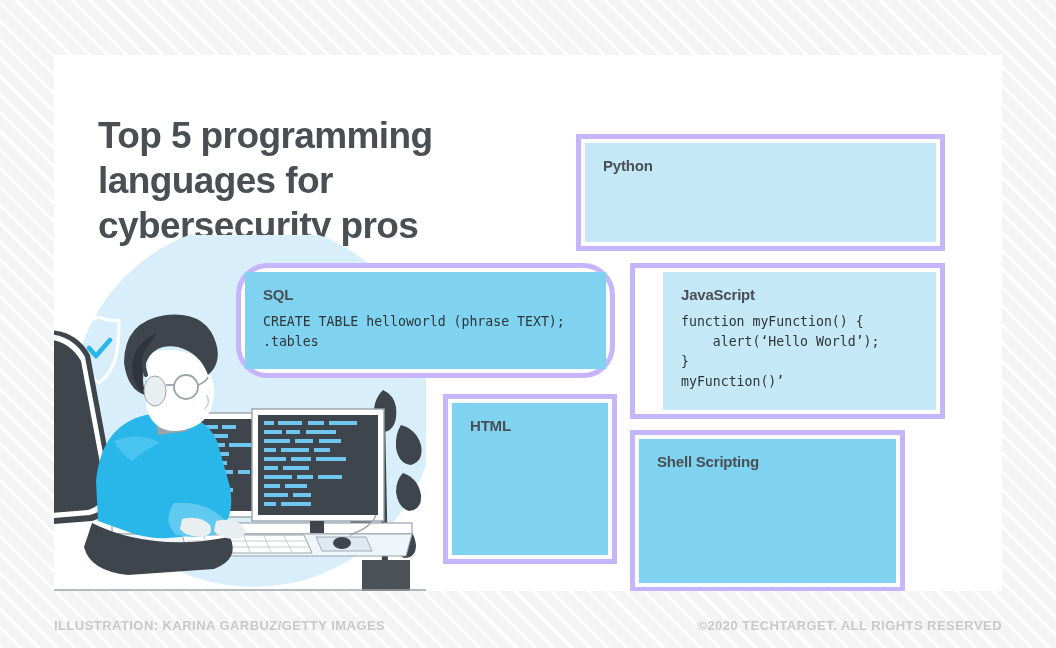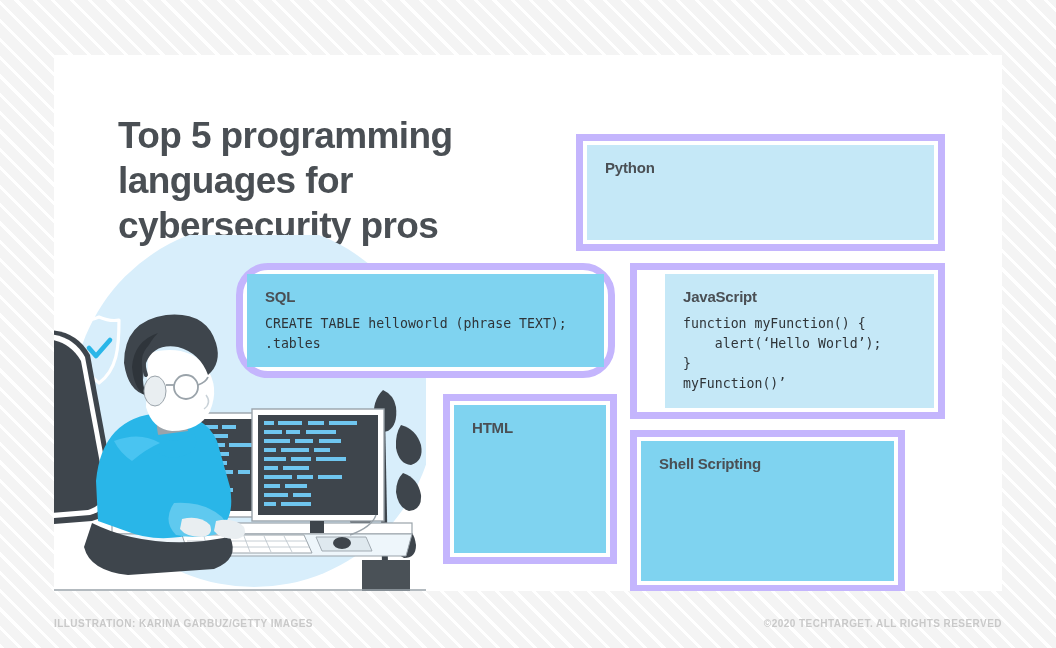--- a/index.html
+++ b/index.html
@@ -30,36 +30,36 @@
     top: 55px;
     width: 948px;
     height: 536px;
     background: #ffffff;
     overflow: hidden;
   }
 
   
   #headline {
     position: absolute;
-    left: 64px;
+    left: 44px;
     top: 33px;
     width: 430px;
     font-size: 37px;
     font-weight: bold;
     line-height: 45px;
     letter-spacing: -0.6px;
     color: #4a4f54;
     white-space: pre-line;
   }
 
   
   .codebox {
     position: absolute;
     box-sizing: border-box;
-    border: 7px solid #c4b5fd;
+    border: 5px solid #c4b5fd;
     background: #ffffff;
     padding: 4px;
   }
   .codebox .inner {
     width: 100%;
     height: 100%;
     box-sizing: border-box;
     padding: 14px 18px 14px 18px;
   }
   .codebox.light .inner { background: #c5e8f7; }
@@ -93,21 +93,21 @@
     position: absolute;
     left: 0px;
     top: 180px;
     width: 372px;
     height: 356px;
   }
 
   
   .footer-text {
     position: absolute;
-    font-size: 10px;
+    font-size: 13px;
     font-weight: bold;
     letter-spacing: 0.45px;
     color: #c9c9c9;
     white-space: nowrap;
   }
   #credit-left  { left: 54px;  top: 618px; }
   #credit-right { right: 54px; top: 618px; }
 </style>
 </head>
 <body>

